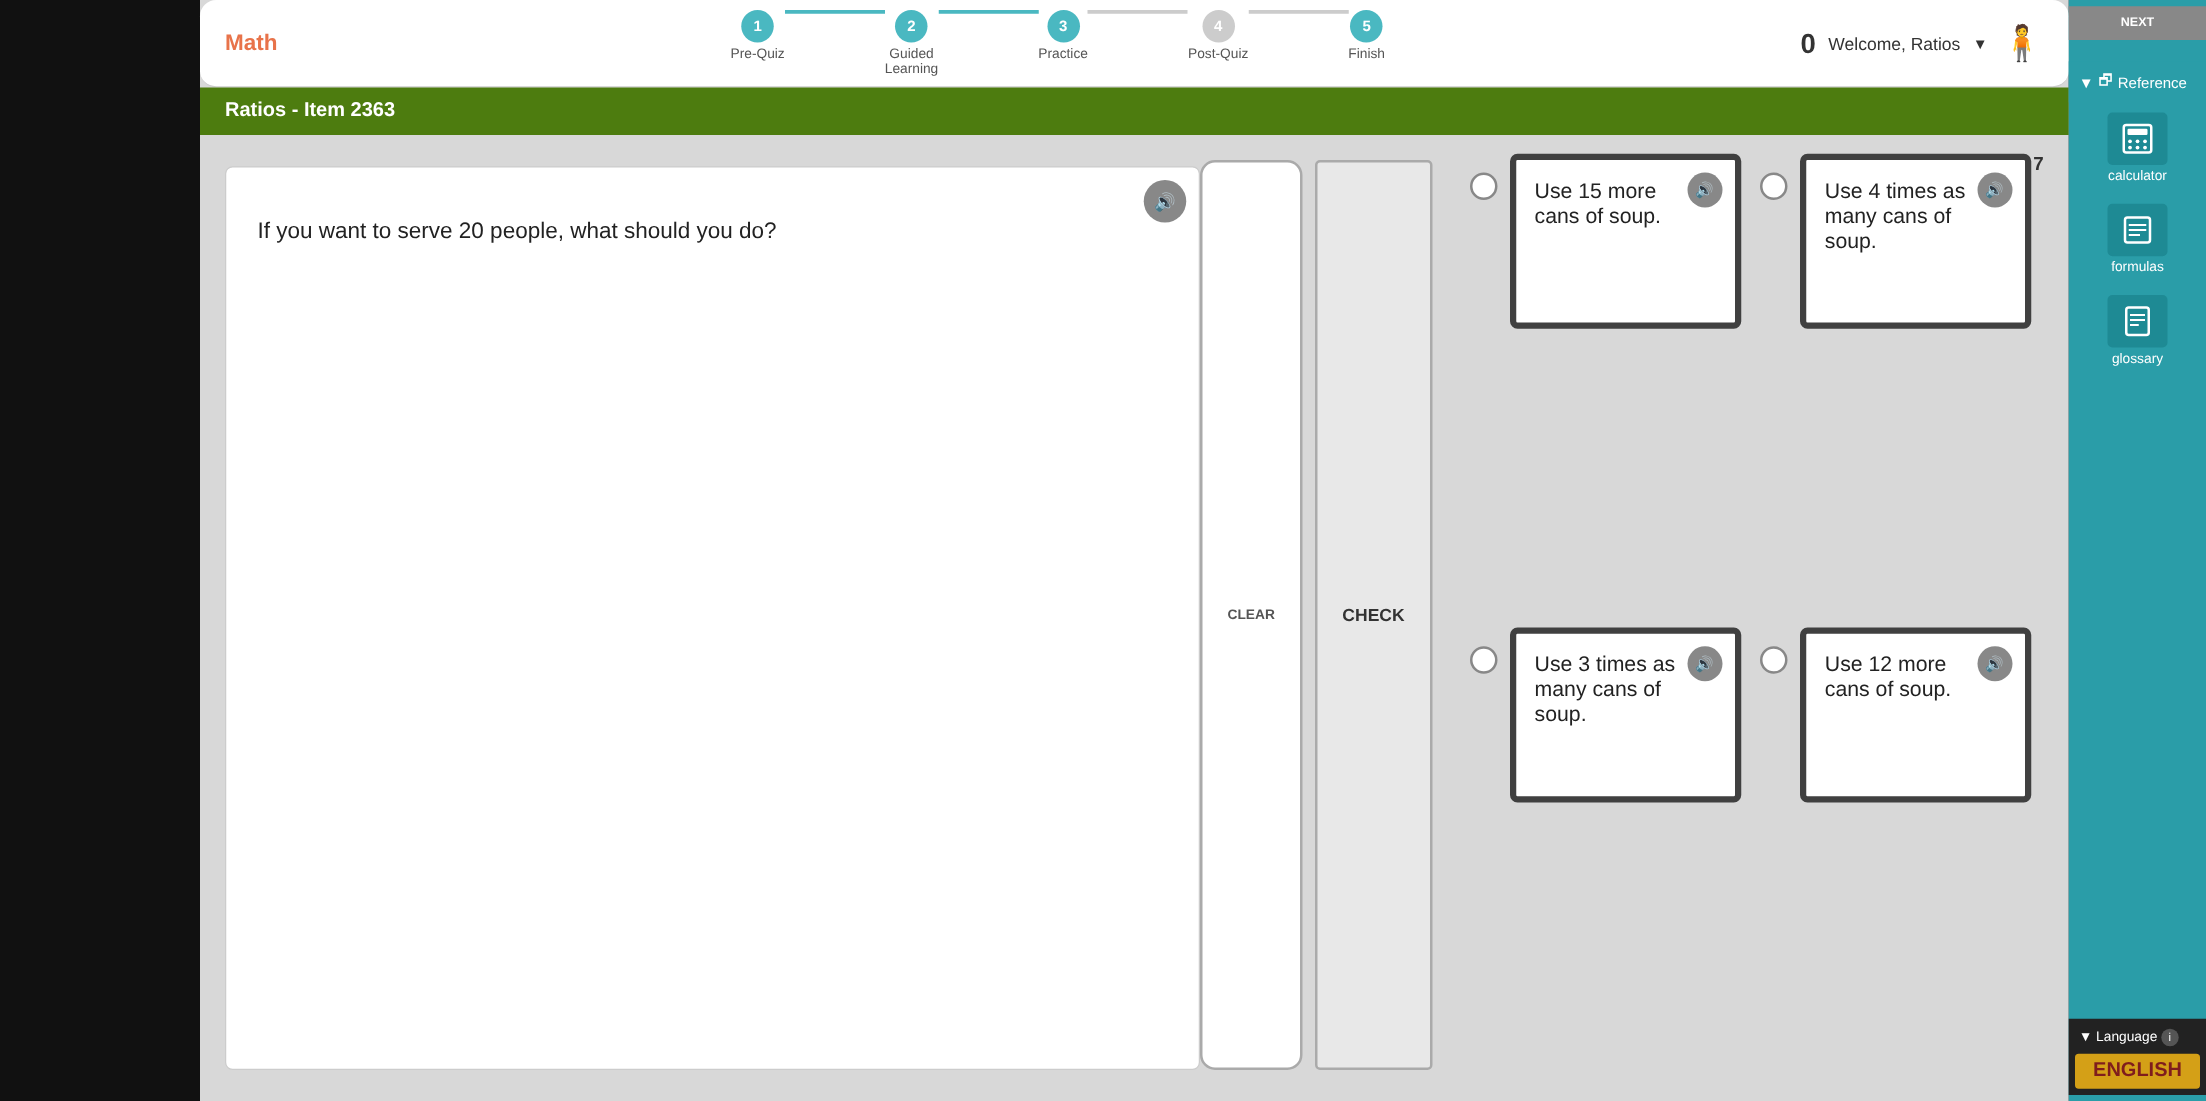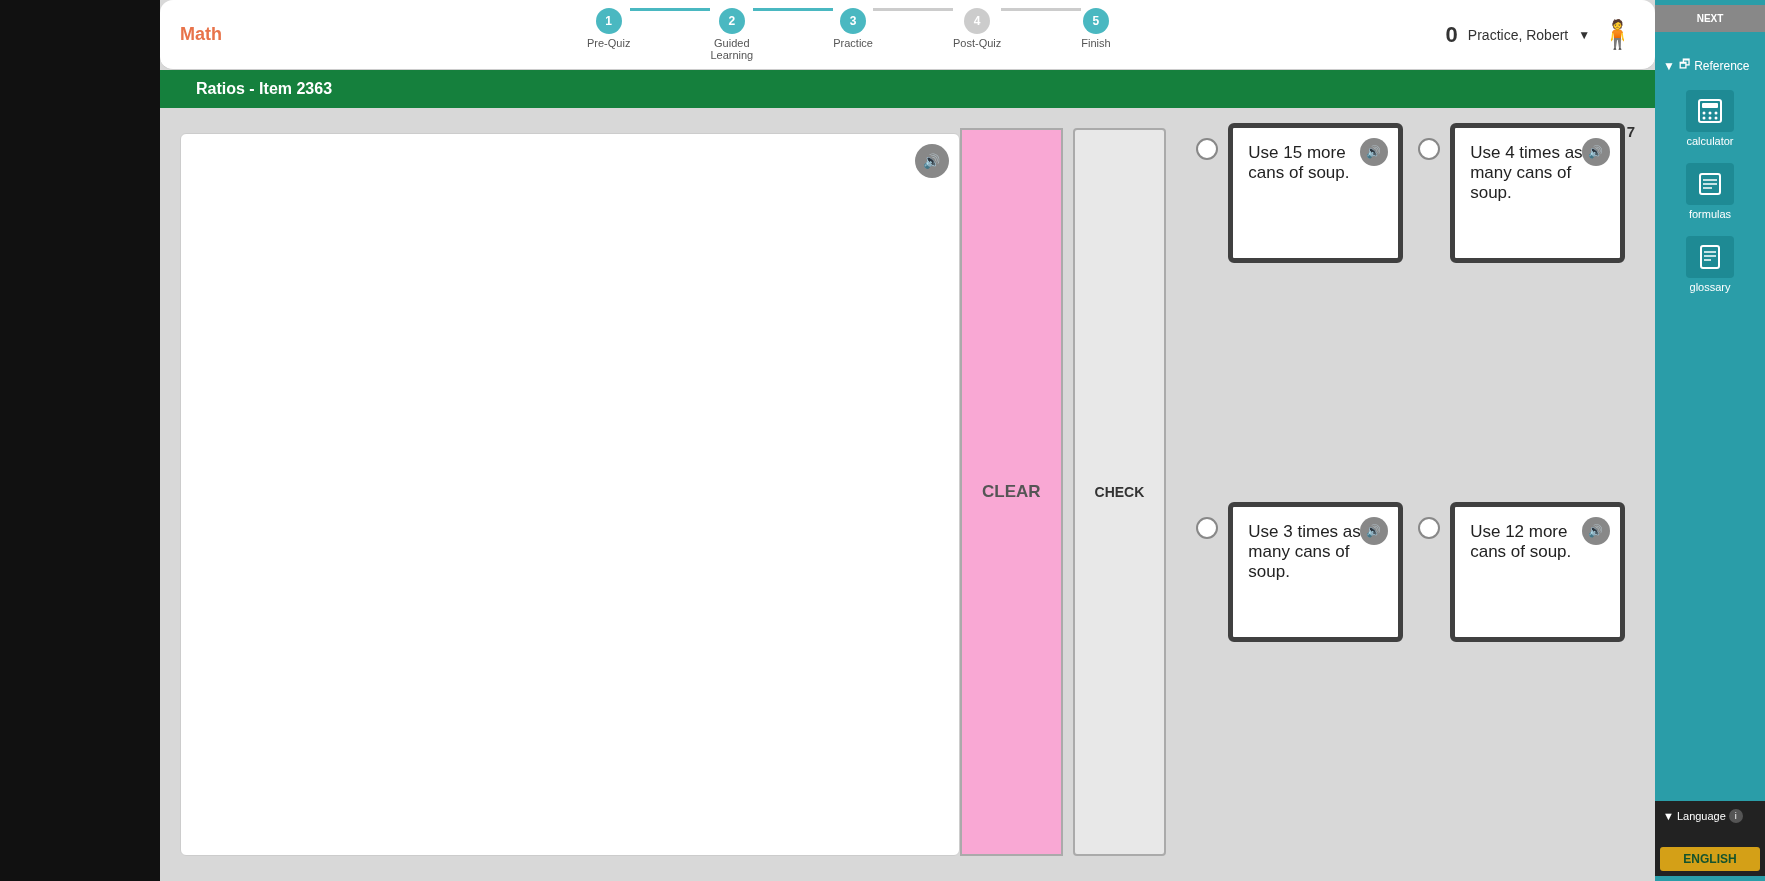--- a/index.html
+++ b/index.html
@@ -116,23 +116,23 @@
       font-weight: bold;
       color: #333;
     }
 
     .avatar-icon {
       font-size: 28px;
     }
 
     
     .subtitle-bar {
-      background: #15803d;
-      color: white;
-      padding: 10px 36px;
+      background: #4d7c0f;
+      color: white;
+      padding: 10px 20px;
       font-size: 16px;
       font-weight: bold;
     }
 
     
     .question-area {
       flex: 1;
       padding: 15px 20px;
       position: relative;
       display: flex;
@@ -199,23 +199,23 @@
     .action-buttons {
       display: flex;
       justify-content: flex-end;
       gap: 10px;
       margin: 5px 20px 10px 0;
     }
 
     .btn-clear {
       padding: 8px 20px;
       border: 2px solid #aaa;
-      background: #f9a8d4;
-      border-radius: 0;
-      font-size: 17px;
+      background: #ffffff;
+      border-radius: 12px;
+      font-size: 11px;
       font-weight: bold;
       cursor: pointer;
       color: #555;
     }
 
     .btn-check {
       padding: 8px 20px;
       border: 2px solid #aaa;
       background: #e8e8e8;
       border-radius: 4px;
@@ -339,29 +339,29 @@
       font-size: 11px;
       display: flex;
       align-items: center;
       gap: 3px;
       cursor: pointer;
       padding: 3px;
     }
 
     .english-btn {
       background: #d4a017;
-      color: #14532d;
+      color: #7f1d1d;
       border: none;
       padding: 5px 10px;
-      font-size: 12px;
+      font-size: 16px;
       font-weight: bold;
       cursor: pointer;
       width: 100%;
       border-radius: 3px;
-      margin-top: 21px;
+      margin-top: 3px;
     }
 
     .info-circle {
       width: 14px;
       height: 14px;
       border-radius: 50%;
       background: #555;
       color: white;
       font-size: 9px;
       display: inline-flex;
@@ -409,35 +409,36 @@
 
         <div class="step-item">
           <div class="step-circle active">5</div>
           <div class="step-label">Finish</div>
         </div>
       </div>
     </div>
 
     <div class="welcome-area">
       <div class="score-badge">0</div>
-      <div class="welcome-text" style="font-size:14px;">Practice, Robert</div>
+      <div class="welcome-text" style="font-size:14px;">Welcome, Ratios</div>
       <span style="font-size:12px;">▼</span>
       <div class="avatar-icon">🧍</div>
     </div>
   </div>
 
   <div class="subtitle-bar">
     <span>Ratios - Item 2363</span>
   </div>
 
   <div class="question-area">
     <div class="question-number">Question 1 of 7</div>
 
     <div style="display:flex; justify-content:center;">
       <div class="question-box">
+        <p style="margin-top:15px;">If you want to serve 20 people, what should you do?</p>
         <button class="audio-btn">🔊</button>
       </div>
     </div>
 
     <div class="action-buttons">
       <button class="btn-clear">CLEAR</button>
       <button class="btn-check">CHECK</button>
     </div>
 
     <div class="choices-grid">

